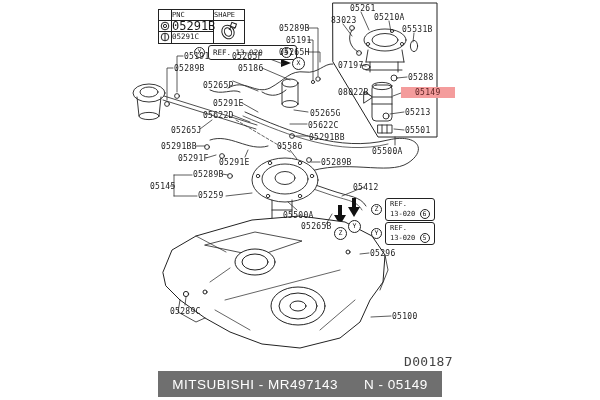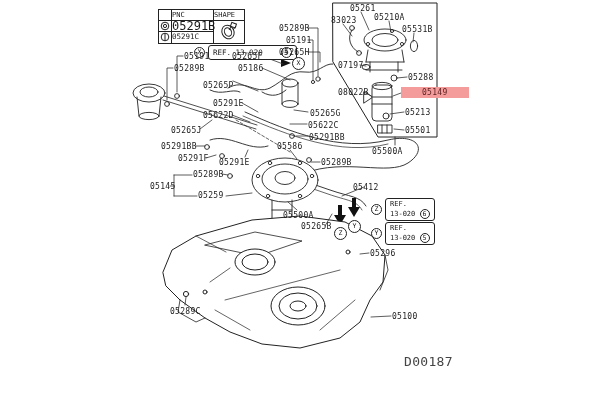--- a/index.html
+++ b/index.html
@@ -1,21 +1,21 @@
 <!DOCTYPE html>
 <html><head>
 <meta charset="utf-8">
 <style>
   html,body{margin:0;padding:0;background:#fff;}
   #page{position:relative;width:600px;height:400px;background:#ffffff;overflow:hidden;
         font-family:"DejaVu Sans Mono", monospace;color:#1a1a1a;}
   #art{position:absolute;left:0;top:0;width:600px;height:400px;}
   .lbl{position:absolute;font-size:8px;line-height:9px;letter-spacing:.3px;white-space:nowrap;
        color:#1a1a1a;cursor:default;}
-  .lbl.hl{background:#f49c9c;color:#5a1f1f;padding:1px 21px;}
+  .lbl.hl{background:#f49c9c;color:#5a1f1f;padding:1px 14px;}
   .circ{display:inline-block;width:9px;height:9px;line-height:9px;border:1px solid #222;
         border-radius:50%;font-size:6.5px;text-align:center;vertical-align:middle;background:#fff;}
   .refrow{position:absolute;display:flex;align-items:center;gap:3px;}
   .refbox{border:1px solid #222;border-radius:3px;padding:1px 4px;font-size:7.5px;line-height:9px;
           background:#fff;display:flex;align-items:center;gap:18px;white-space:nowrap;}
   .refbox2{border:1px solid #222;border-radius:3px;padding:1px 4px;font-size:7px;line-height:9px;
            background:#fff;white-space:nowrap;}
   .mark{position:absolute;}
   
   #pnc-table{position:absolute;left:158px;top:9px;width:85px;height:33px;border:1px solid #222;background:#fff;}
@@ -270,14 +270,18 @@
   <div class="lbl" style="left:338px;top:61px">07197</div>
   <div class="lbl" style="left:408px;top:73px">05288</div>
   <div class="lbl" style="left:338px;top:88px">08022B</div>
   <div class="lbl hl" style="left: 401px; top: 87px; background: rgb(244, 156, 156);">05149</div>
   <div class="lbl" style="left:405px;top:108px">05213</div>
   <div class="lbl" style="left:405px;top:126px">05501</div>
   <div class="lbl" style="left:372px;top:147px">05500A</div>
 
   <div id="note">D00187</div>
 
+  <div id="footer" style="background: rgb(111, 111, 111);">
+    <span>MITSUBISHI - MR497143</span>
+    <span>N - 05149</span>
+  </div>
 
 </div>
 
 </body></html>

